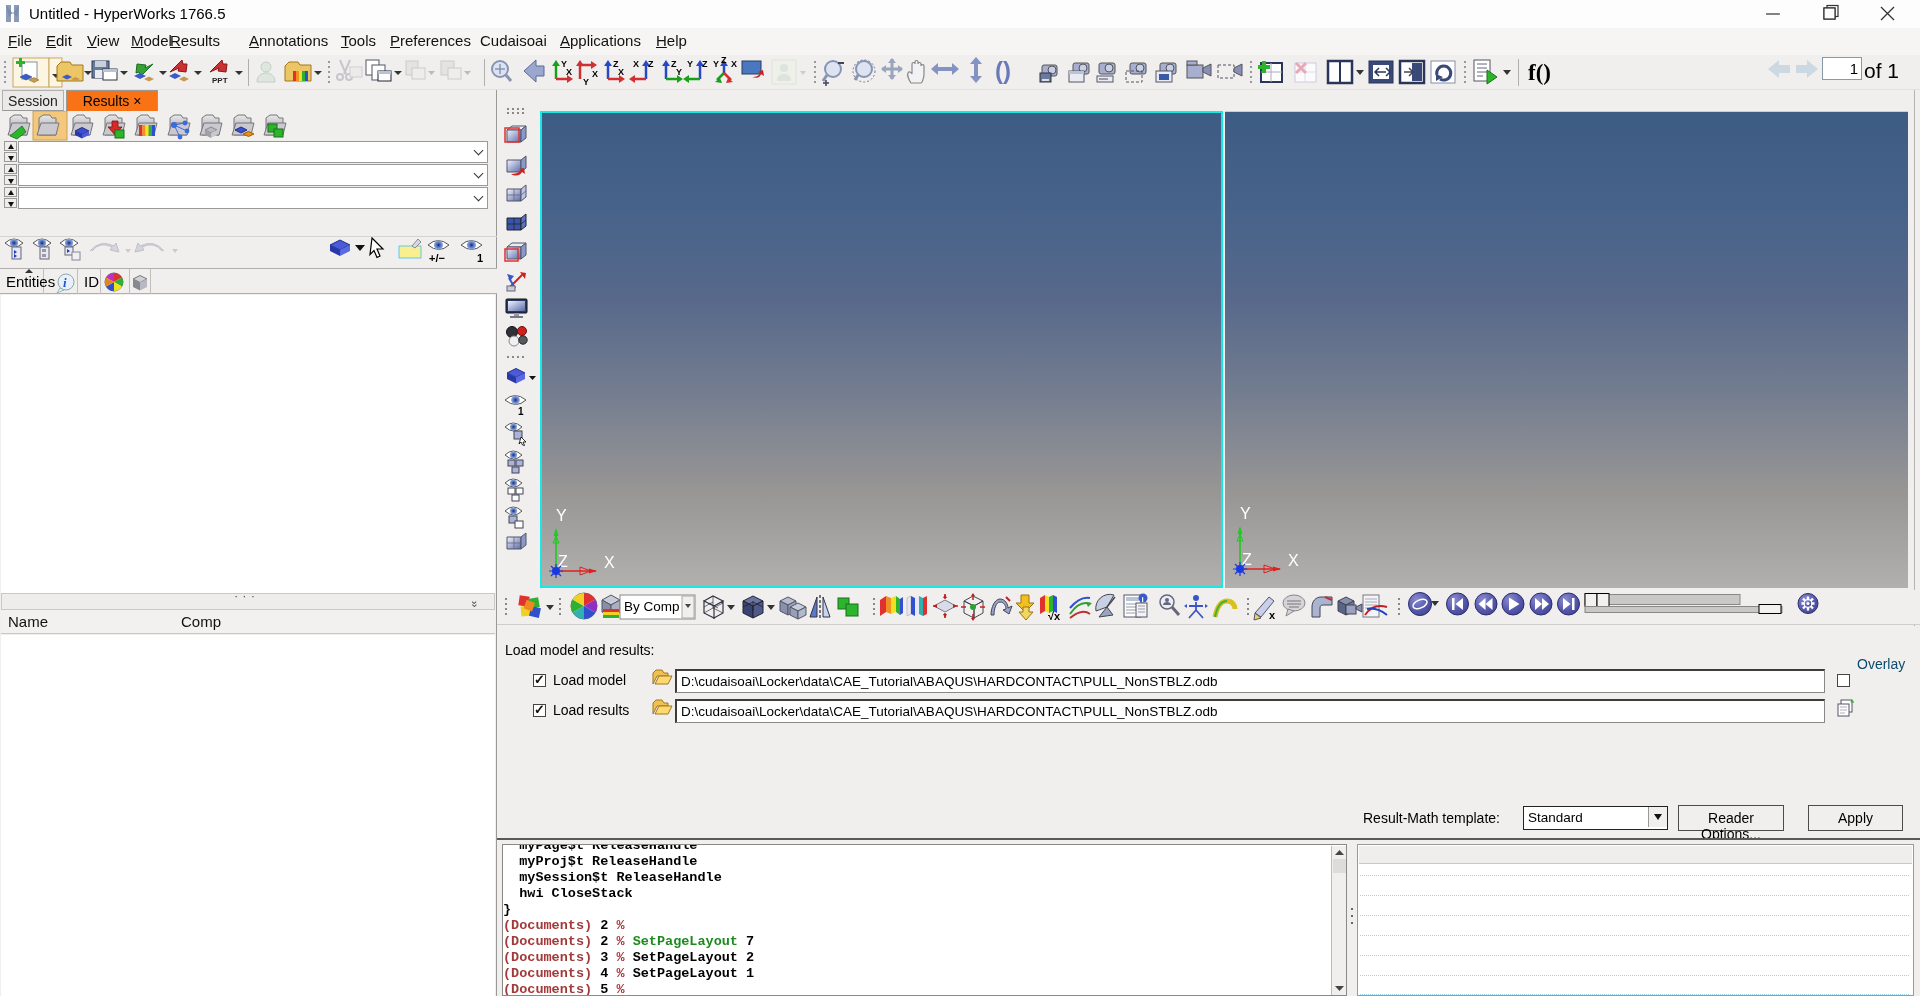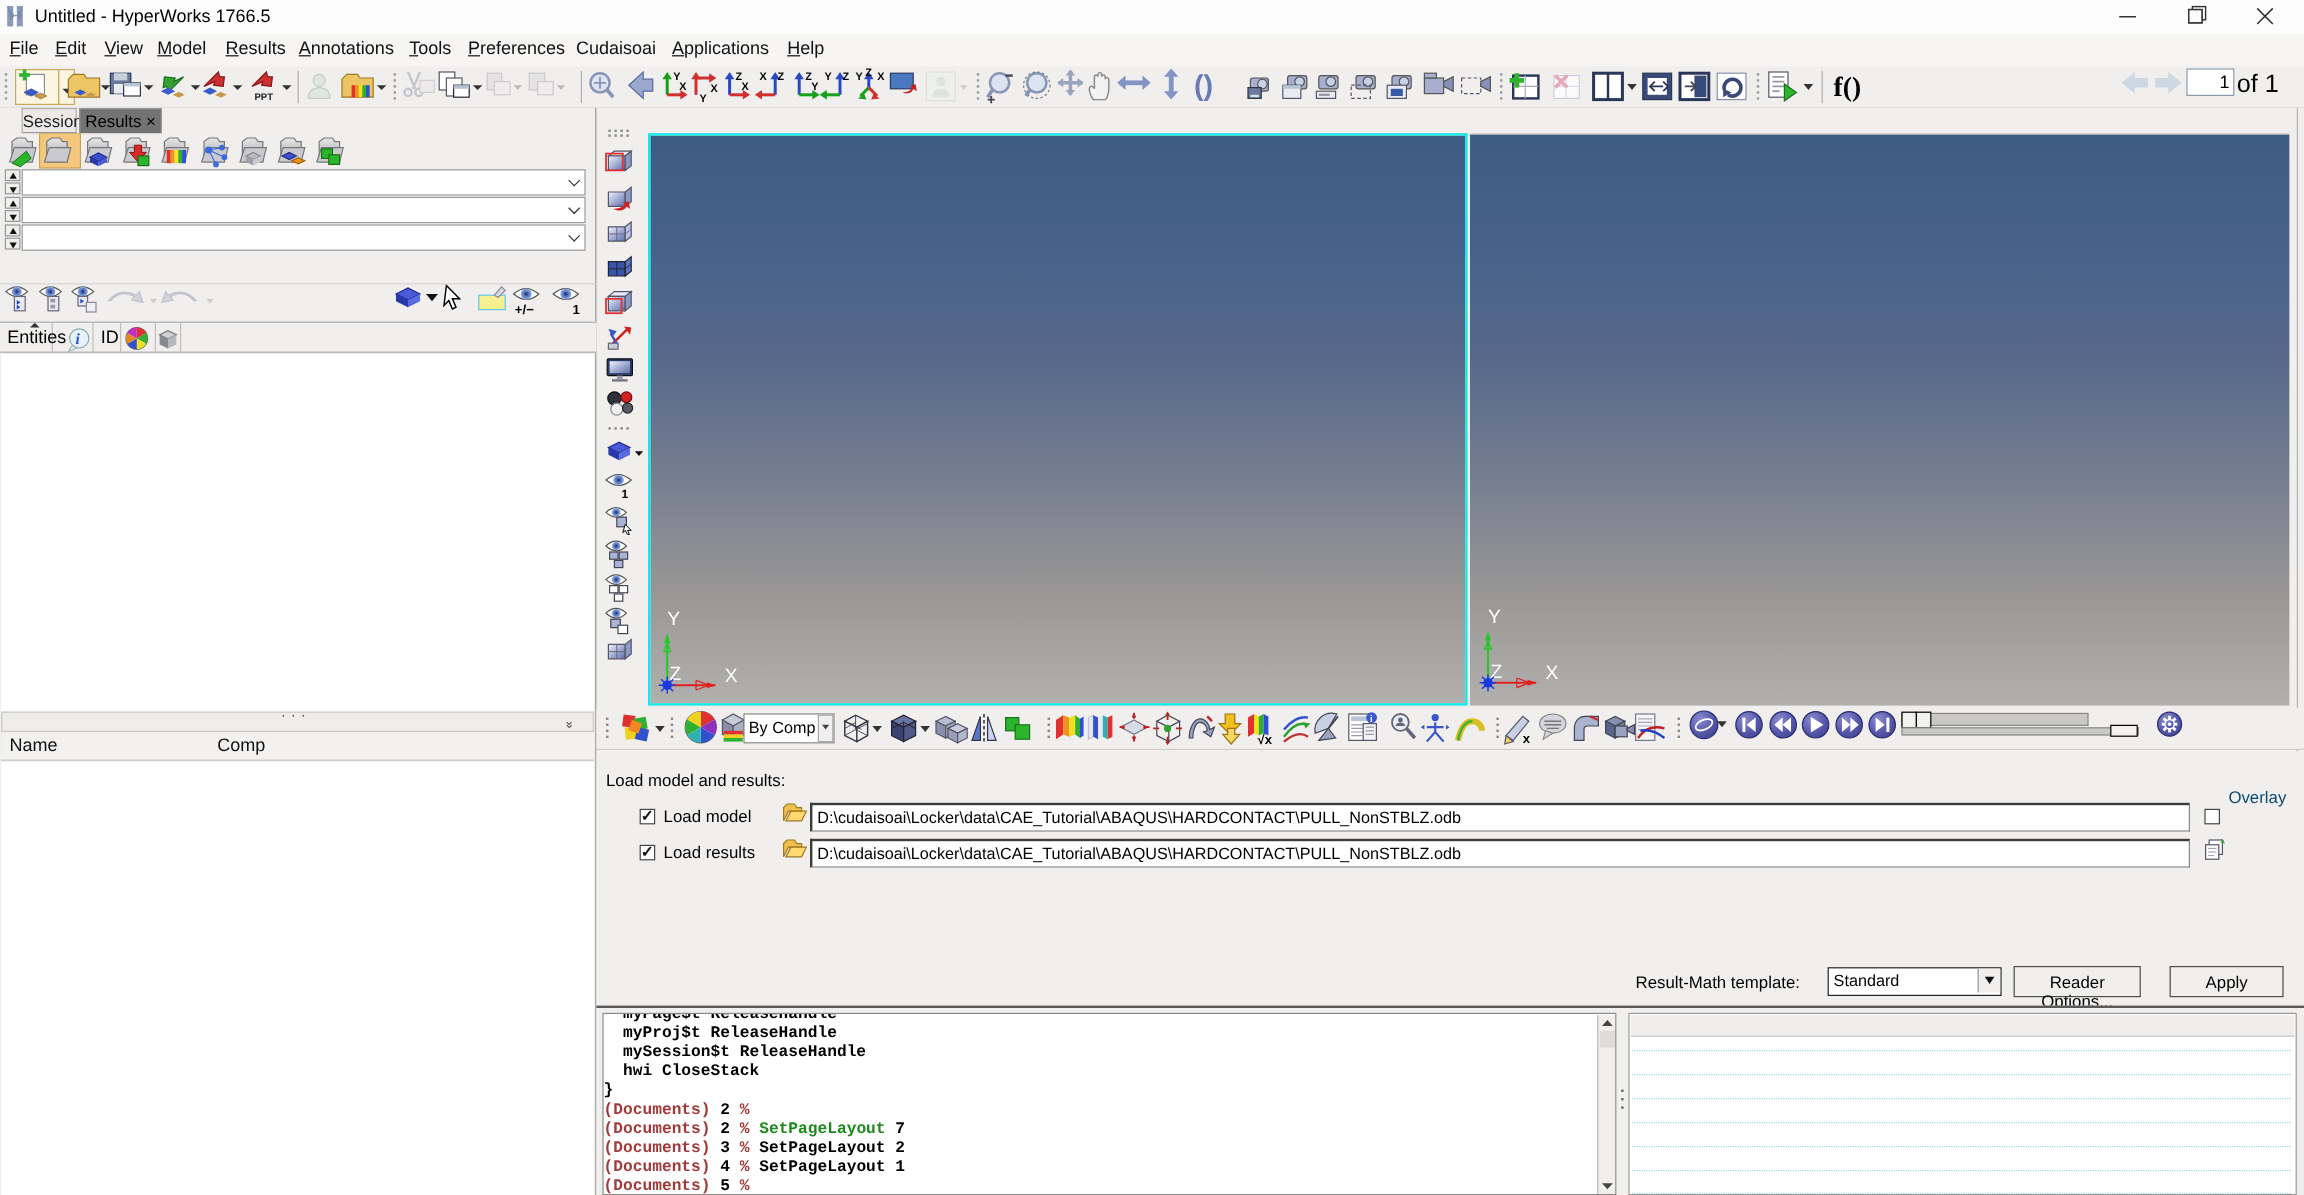--- a/index.html
+++ b/index.html
@@ -12,22 +12,22 @@
   
   #menubar { left:0; top:28px; width:1920px; height:27px; background:#f6f5f4; font-size:15px; }
   .mi { position:absolute; top:4px; color:#111; }
   .mi u { text-decoration:underline; }
   
   #toolbar1 { left:0; top:55px; width:1920px; height:35px; background:#f0efee; border-bottom:1px solid #e2e1e0; }
   
   #leftpanel { left:0; top:90px; width:497px; height:906px; background:#f0efee; border-right:1px solid #9a9998; }
   #tabbar { left:0; top:0px; width:497px; height:21px; }
   .tab { position:absolute; top:0; height:21px; font-size:14px; padding-top:2px; text-align:center; }
-  #tab-session { left:2px; width:46px; background:#ebeae9; border:1px solid #b0afae; border-bottom:1px solid #9a9998; color:#222;margin-left:16px;}
-  #tab-results { left:66px; width:69px; background:#737373; border:1px solid #9a9998; border-bottom:none; color:#000; }
+  #tab-session { left:2px; width:62px; background:#ebeae9; border:1px solid #b0afae; border-bottom:1px solid #9a9998; color:#222;}
+  #tab-results { left:66px; width:92px; background:#f97316; border:1px solid #9a9998; border-bottom:none; color:#000; }
   #lp-toolbar { left:0; top:21px; width:497px; height:30px; }
   .combo { position:absolute; left:4px; width:484px; height:22px; }
   .combo .spin { position:absolute; left:0; top:0; width:14px; height:22px; }
   .combo .box { position:absolute; left:14px; top:0; width:470px; height:22px; background:#fff; border:1px solid #9a9998; }
   .combo .chev { position:absolute; right:6px; top:6px; width:7px; height:7px; border-right:1.8px solid #333; border-bottom:1.8px solid #333; transform:rotate(45deg); }
   .spin .u { position:absolute; left:0; top:0; width:13px; height:10px; background:#efeeed; border:1px solid #999; }
   .spin .d { position:absolute; left:0; top:11px; width:13px; height:10px; background:#efeeed; border:1px solid #999; }
   .spin .u:before { content:""; position:absolute; left:2.5px; top:2px; border-left:3.5px solid transparent; border-right:3.5px solid transparent; border-bottom:5px solid #111; }
   .spin .d:before { content:""; position:absolute; left:2.5px; top:2.5px; border-left:3.5px solid transparent; border-right:3.5px solid transparent; border-top:5px solid #111; }
   #searchrow { left:4px; top:121px; width:487px; height:23px; background:#fff; border:1px solid #9a9998; }
@@ -79,21 +79,21 @@
   <rect x="1827" y="5.5" width="11" height="11" fill="none" stroke="#333" stroke-width="1.2"></rect>
   <rect x="1824" y="8" width="11" height="11" fill="#fdfdfd" stroke="#333" stroke-width="1.2"></rect>
   <path d="M1881 7l13 13M1894 7l-13 13" stroke="#333" stroke-width="1.3"></path>
 </svg>
 <div class="abs" id="titletext">Untitled  -  HyperWorks 1766.5</div>
 <div class="abs" id="menubar">
   <span class="mi" style="left:8px"><u>F</u>ile</span>
   <span class="mi" style="left:46px"><u>E</u>dit</span>
   <span class="mi" style="left:87px"><u>V</u>iew</span>
   <span class="mi" style="left:131px"><u>M</u>odel</span>
-  <span class="mi" style="left:188px"><u>R</u>esults</span>
+  <span class="mi" style="left:170px"><u>R</u>esults</span>
   <span class="mi" style="left:249px"><u>A</u>nnotations</span>
   <span class="mi" style="left:341px"><u>T</u>ools</span>
   <span class="mi" style="left:390px"><u>P</u>references</span>
   <span class="mi" style="left:480px">Cudaisoai</span>
   <span class="mi" style="left:560px"><u>A</u>pplications</span>
   <span class="mi" style="left:656px"><u>H</u>elp</span>
 </div>
 <div class="abs" id="toolbar1"></div>
 <svg class="abs" style="left:0;top:55px" width="1920" height="35">
   <g fill="#999">

